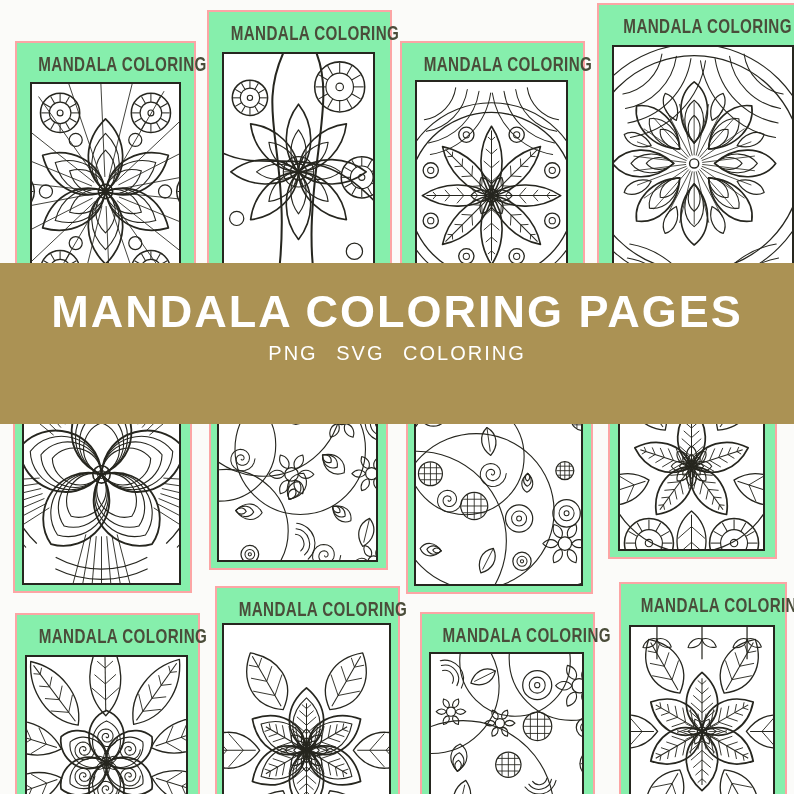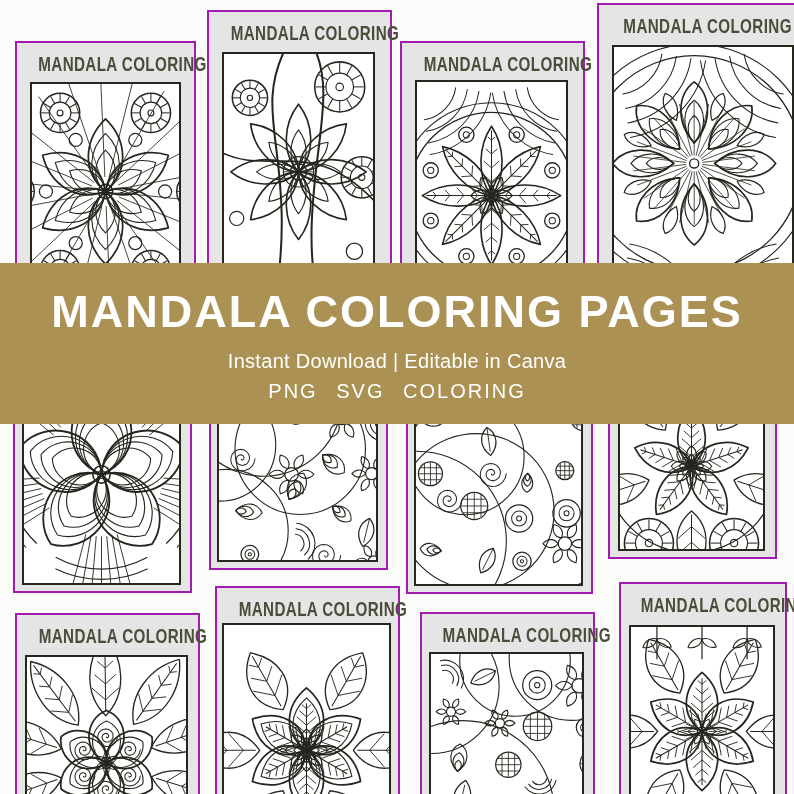--- a/index.html
+++ b/index.html
@@ -1,18 +1,18 @@
 <!DOCTYPE html>
 <html><head>
 <meta charset="utf-8">
 <style>
   html,body{margin:0;padding:0;background:#fff;}
   .canvas{position:relative;width:794px;height:794px;overflow:hidden;background:#fbfbf9;
           font-family:"Liberation Sans",sans-serif;}
-  .card{position:absolute;background:#e5e5e5;border:2px solid #a21caf;box-sizing:border-box;z-index:1;}
+  .card{position:absolute;background:#86efac;border:2px solid #fca5a5;box-sizing:border-box;z-index:1;}
   .hdr{margin-top:10px;text-align:center;font-weight:bold;font-size:20px;line-height:22px;
        letter-spacing:.5px;color:#4a4d3a;transform:scaleX(.76);white-space:nowrap;}
   .art{position:absolute;border:2px solid #26261f;background:#fff;box-sizing:border-box;overflow:hidden;}
   .art svg{display:block;width:100%;height:100%;}
   .banner{position:absolute;left:0;top:263px;width:794px;height:161px;background:#ab9254;z-index:5;
           display:flex;flex-direction:column;align-items:center;color:#ffffff;}
   .b-title{margin-top:25px;font-size:45px;font-weight:bold;letter-spacing:2px;line-height:1.05;white-space:nowrap;}
   .b-sub{margin-top:15px;font-size:20px;letter-spacing:.3px;}
   .b-fmt{margin-top:7px;font-size:20px;letter-spacing:2px;word-spacing:11px;}
 </style>
@@ -1398,17 +1398,16 @@
           <path d="M69.0,11.8 C70.5,18.4 77.1,21.1 83.0,19.5 C81.1,13.6 75.3,9.6 69.0,11.8 Z" fill="none" stroke="#26261f" stroke-width="1" stroke-linecap="round" stroke-linejoin="round"></path>
           <line x1="113.16" y1="0" x2="113.16" y2="31.52" stroke="#26261f" stroke-width="1.2"></line>
           <path d="M113.2,11.8 C106.7,9.8 101.1,14.1 99.4,20.1 C105.5,21.4 111.9,18.4 113.2,11.8 Z" fill="none" stroke="#26261f" stroke-width="1" stroke-linecap="round" stroke-linejoin="round"></path>
           <path d="M113.2,11.8 C114.7,18.4 121.2,21.1 127.2,19.5 C125.3,13.6 119.5,9.6 113.2,11.8 Z" fill="none" stroke="#26261f" stroke-width="1" stroke-linecap="round" stroke-linejoin="round"></path>
         </svg>
     </div>
   </div>
 
   <div class="banner">
     <div class="b-title">MANDALA COLORING PAGES</div>
-    <div class="b-sub">Instant Download | Editable in Canva</div>
     <div class="b-fmt">PNG  SVG  COLORING</div>
   </div>
 
 </div>
 
 </body></html>

